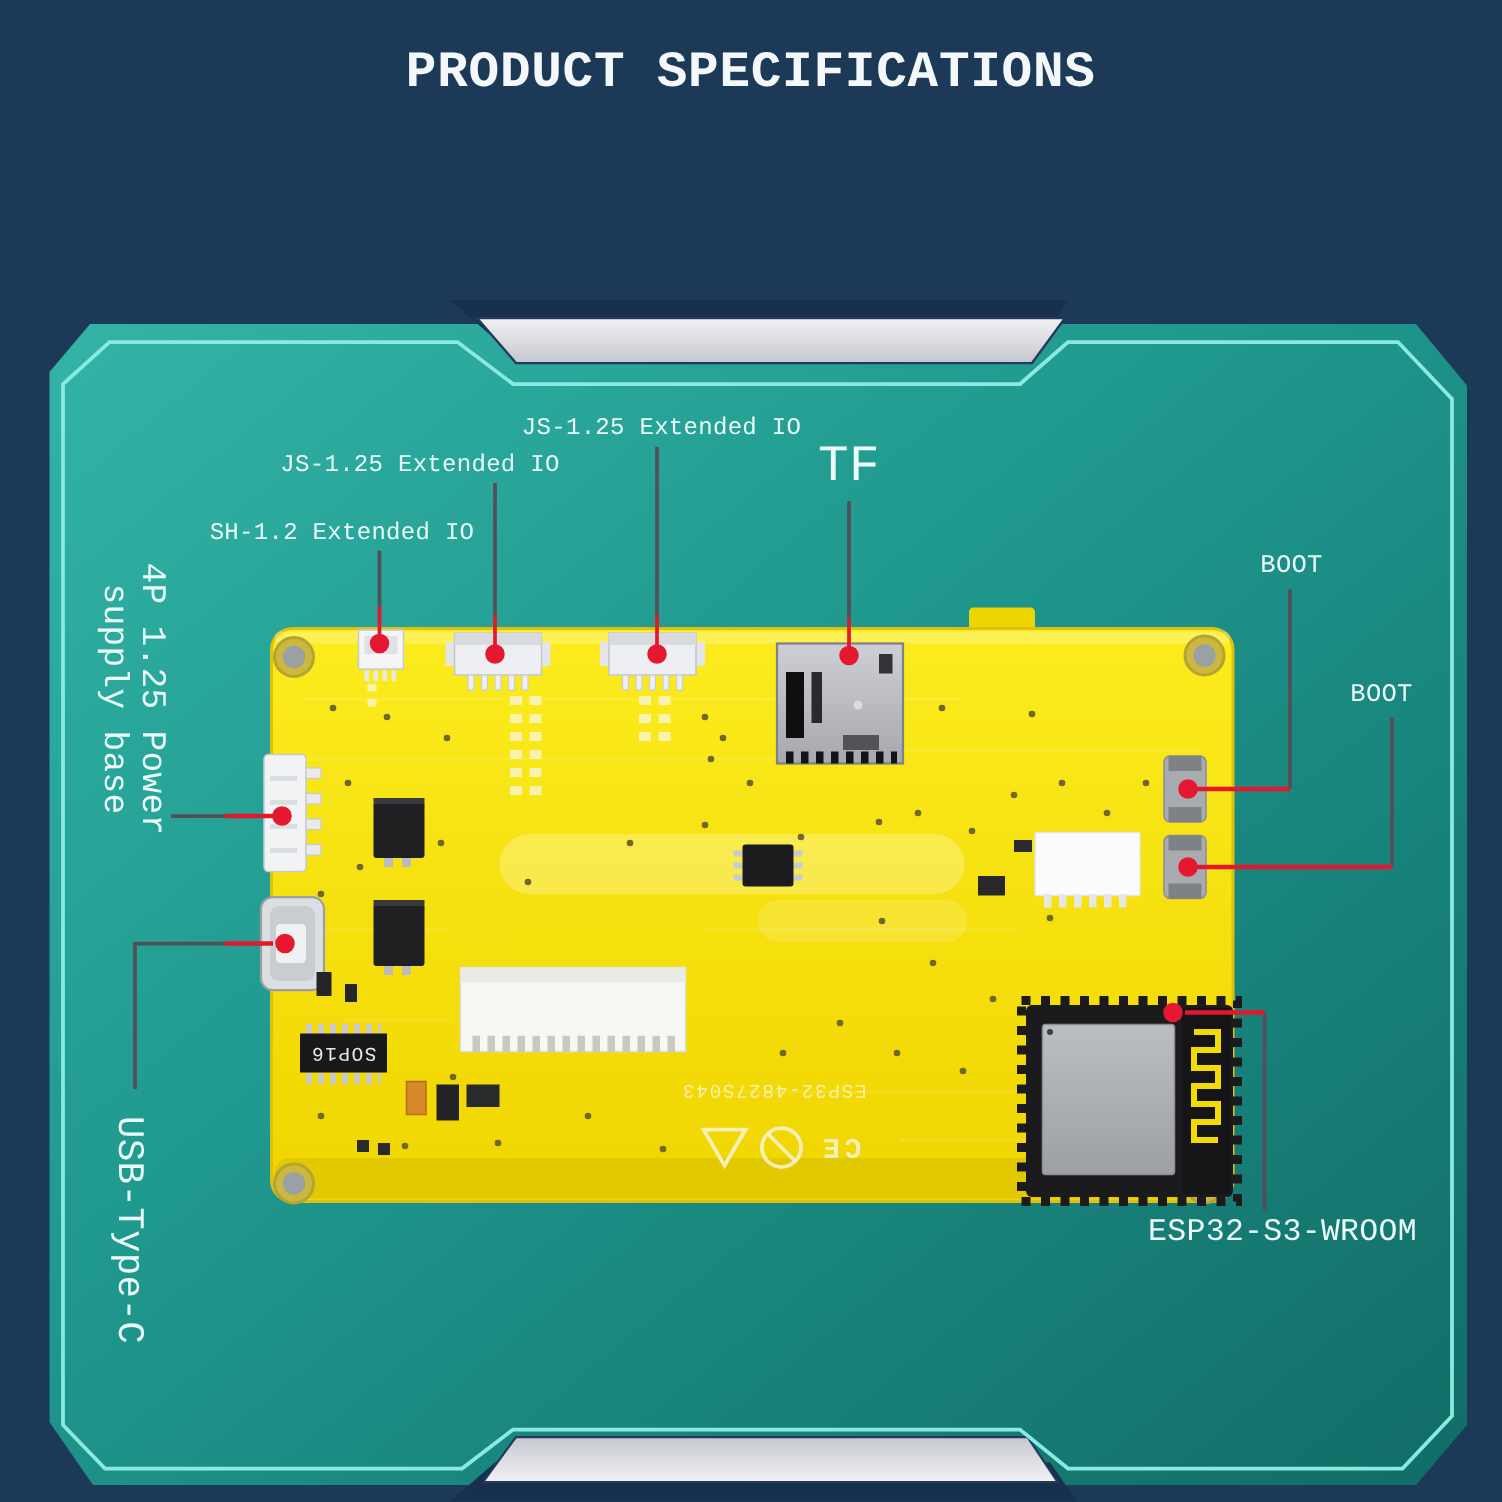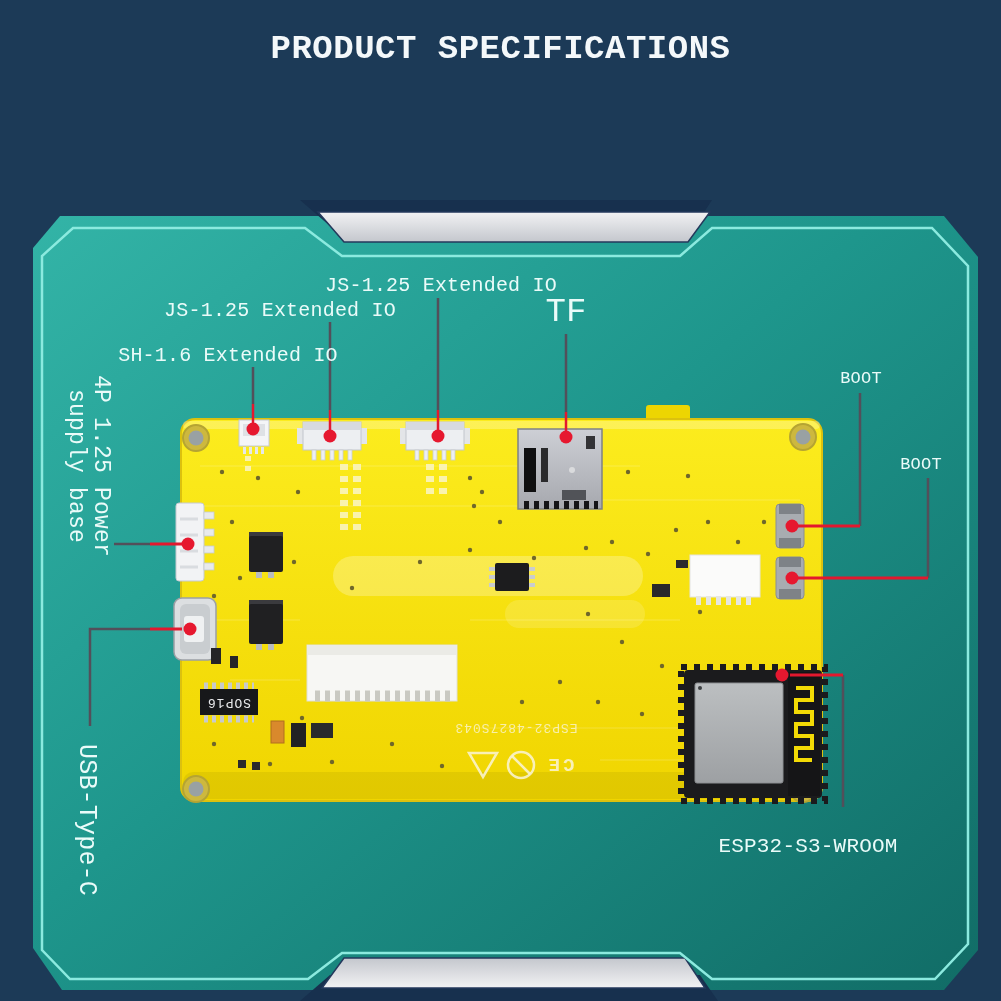--- a/index.html
+++ b/index.html
@@ -4,21 +4,21 @@
 <style>
   :root{
     --bg:#1C3A57; --label:#EAFBF9; --title:#F4F8FA;
     --line-gray:#534F5A; --line-red:#E3182E; --dot-red:#E6182F;
   }
   html,body{margin:0;padding:0;background:var(--bg);}
   .stage{position:relative;width:1001px;height:1001px;overflow:hidden;
          background:var(--bg);font-family:Liberation Mono, monospace;}
   .scene{position:absolute;left:0;top:0;width:1001px;height:1001px;}
   .lbl{position:absolute;transform:translate(-50%,-50%);white-space:nowrap;
-       color:var(--label);font-size:20px;letter-spacing:.2px;text-align:center;}
+       color:var(--label);font-size:16px;letter-spacing:.2px;text-align:center;}
   .lbl.rot90{transform:translate(-50%,-50%) rotate(90deg);}
   .lbl.rot180{transform:translate(-50%,-50%) rotate(180deg);}
   .title{position:absolute;left:50%;top:49px;transform:translate(-50%,-50%);
          color:var(--title);font-size:34px;font-weight:bold;letter-spacing:.5px;
          white-space:nowrap;}
   .lbl-tf{font-size:34px;font-weight:500;}
   .lbl-boot,.lbl-reset{font-size:17px;}
   .lbl-power{font-size:23px;line-height:25px;}
   .lbl-usb{font-size:25px;}
   .lbl-esp{font-size:21px;}
@@ -357,36 +357,36 @@
       </g>
     </g>
   </svg>
 
   <div class="title">PRODUCT SPECIFICATIONS</div>
 
   <div class="lbl" style="left:441px;top:285px;">JS-1.25 Extended IO</div>
 
   <div class="lbl" style="left:280px;top:310px;">JS-1.25 Extended IO</div>
 
-  <div class="lbl" style="left:228px;top:355px;">SH-1.6 Extended IO</div>
+  <div class="lbl" style="left:228px;top:355px;">SH-1.2 Extended IO</div>
 
   <div class="lbl lbl-tf" style="left:566px;top:312px;">TF</div>
 
   <div class="lbl lbl-boot" style="left:861px;top:378px;">BOOT</div>
 
   <div class="lbl lbl-reset" style="left:921px;top:464px;">BOOT</div>
 
   <div class="lbl rot90 lbl-power" style="left:88px;top:466px;">
     <div>4P 1.25 Power</div>
     <div>supply base</div>
   </div>
 
   <div class="lbl rot90 lbl-usb" style="left:86px;top:820px;">USB-Type-C</div>
 
-  <div class="lbl lbl-esp" style="left:808px;top:822px;margin-top:24px;">ESP32-S3-WROOM</div>
+  <div class="lbl lbl-esp" style="left:855px;top:822px;">ESP32-S3-WROOM</div>
 
   <div class="lbl rot180 silk" style="left:516px;top:727px;">ESP32-4827S043</div>
 
   <div class="lbl rot180 silk-ce" style="left:560px;top:764px;">CE</div>
 
   <div class="lbl rot180" style="left:229px;top:702px;font-size:13px;color:#E8E9EB;letter-spacing:1px;">SOP16</div>
 
 </div>
 
 </body></html>

